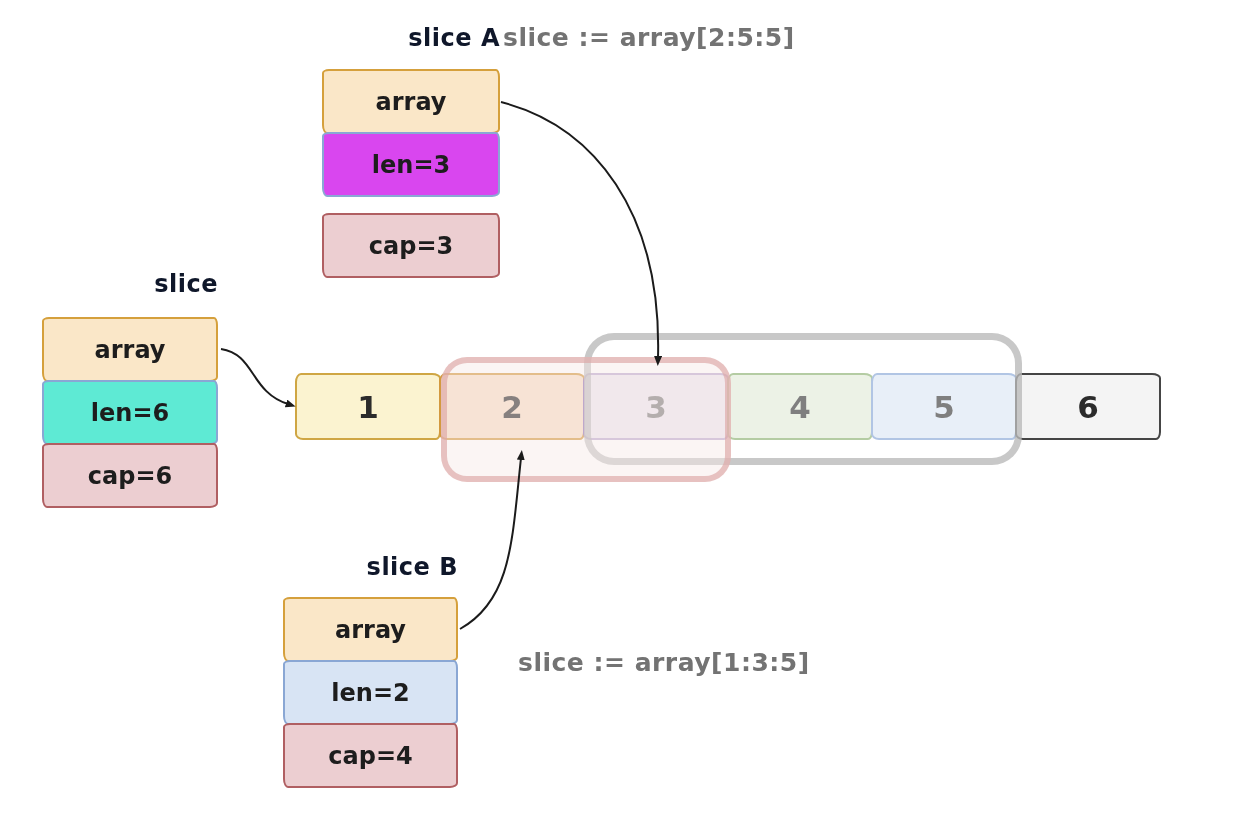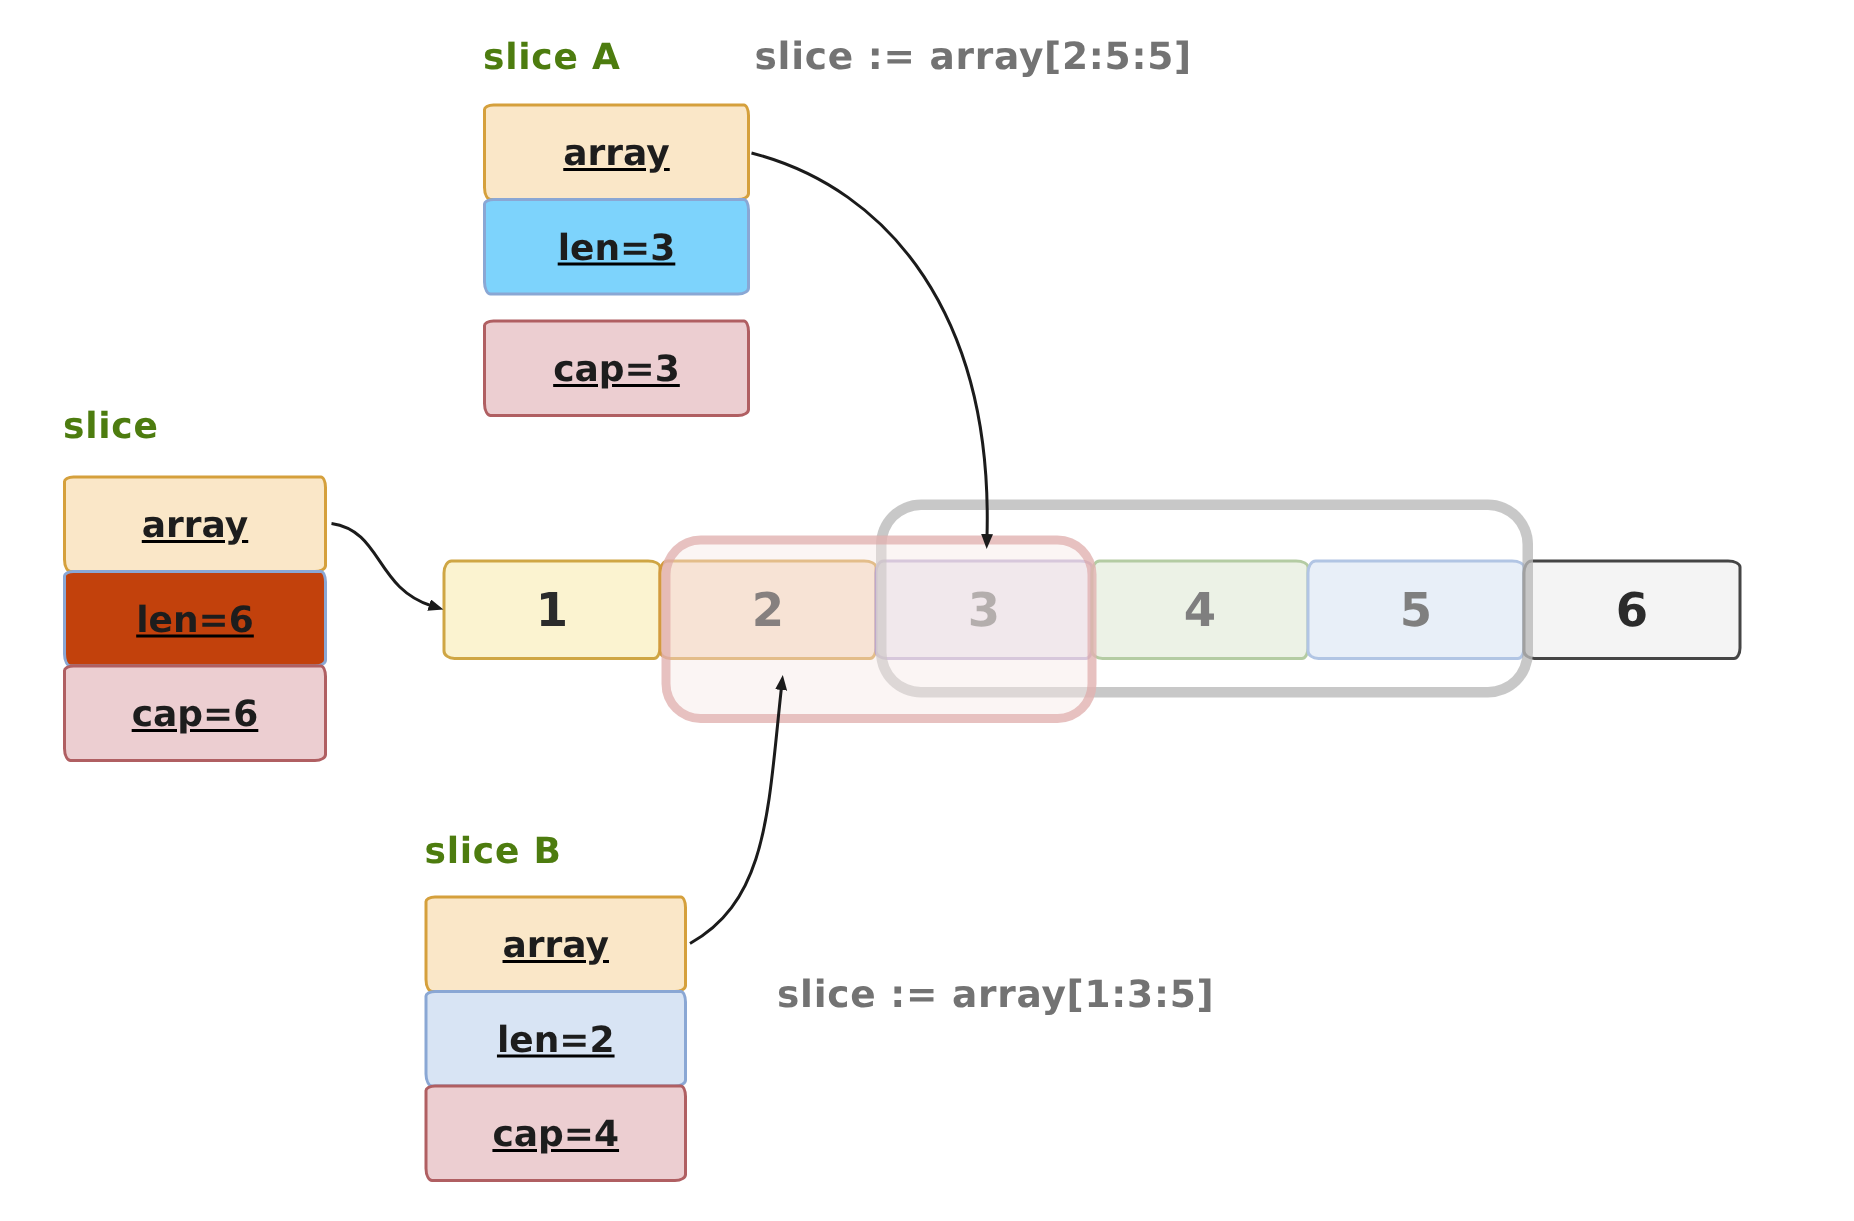--- a/index.html
+++ b/index.html
@@ -1,24 +1,24 @@
 <!DOCTYPE html>
 <html><head>
 <meta charset="utf-8">
 <style>
   html,body{margin:0;padding:0;background:#fff;}
   body{font-family:"DejaVu Sans","Liberation Sans",sans-serif;}
   #canvas{position:relative;width:1236px;height:814px;background:#ffffff;overflow:hidden;}
 
   
-  .lbl{position:absolute;color:#4d7c0f;font-size:24px;font-weight:600;text-align:left;letter-spacing:.5px;}
+  .lbl{position:absolute;color:#0f172a;font-size:24px;font-weight:600;text-align:right;letter-spacing:.5px;}
   .expr{position:absolute;color:#737373;font-size:25px;font-weight:600;white-space:nowrap;letter-spacing:.5px;}
 
   
-  .struct{position:absolute;text-decoration:underline;}
+  .struct{position:absolute;}
   .srow{
     box-sizing:border-box;height:65px;margin-top:-2px;
     border:2px solid #999;display:flex;align-items:center;justify-content:center;
     font-size:24px;font-weight:600;color:#1d1d1d;
     border-radius:7px 4px 8px 5px / 4px 8px 5px 9px;
   }
   .srow:first-child{margin-top:0;}
 
   
   .cell{
@@ -39,28 +39,28 @@
 </head>
 <body>
 
 <div id="canvas">
 
   <div class="lbl" style="left:322px;top:24px;width:178px;">slice A</div>
   <div class="expr" style="left:503px;top:23px;">slice := array[2:5:5]</div>
 
   <div class="struct" style="left:322px;top:69px;width:178px;">
     <div class="srow" style="background: rgb(250, 231, 200); border-color: rgb(213, 160, 60);">array</div>
-    <div class="srow" style="background: #7dd3fc; border-color: rgb(138, 167, 212);">len=3</div>
+    <div class="srow" style="background: #d946ef; border-color: rgb(138, 167, 212);">len=3</div>
     <div class="srow" style="background: rgb(236, 206, 209); border-color: rgb(176, 95, 98); margin-top: 16px;">cap=3</div>
   </div>
 
   <div class="lbl" style="left:42px;top:270px;width:176px;">slice</div>
   <div class="struct" style="left:42px;top:317px;width:176px;">
     <div class="srow" style="background: rgb(250, 231, 200); border-color: rgb(213, 160, 60);">array</div>
-    <div class="srow" style="background: #c2410c; border-color: rgb(138, 167, 212); text-align: right;">len=6</div>
+    <div class="srow" style="background: #5eead4; border-color: rgb(138, 167, 212); text-align: right;">len=6</div>
     <div class="srow" style="background: rgb(236, 206, 209); border-color: rgb(176, 95, 98);">cap=6</div>
   </div>
 
   <div class="lbl" style="left:283px;top:553px;width:175px;">slice B</div>
   <div class="struct" style="left:283px;top:597px;width:175px;">
     <div class="srow" style="background: rgb(250, 231, 200); border-color: rgb(213, 160, 60);">array</div>
     <div class="srow" style="background: rgb(216, 228, 244); border-color: rgb(138, 167, 212);">len=2</div>
     <div class="srow" style="background: rgb(236, 206, 209); border-color: rgb(176, 95, 98);">cap=4</div>
   </div>
   <div class="expr" style="left:518px;top:648px;">slice := array[1:3:5]</div>

